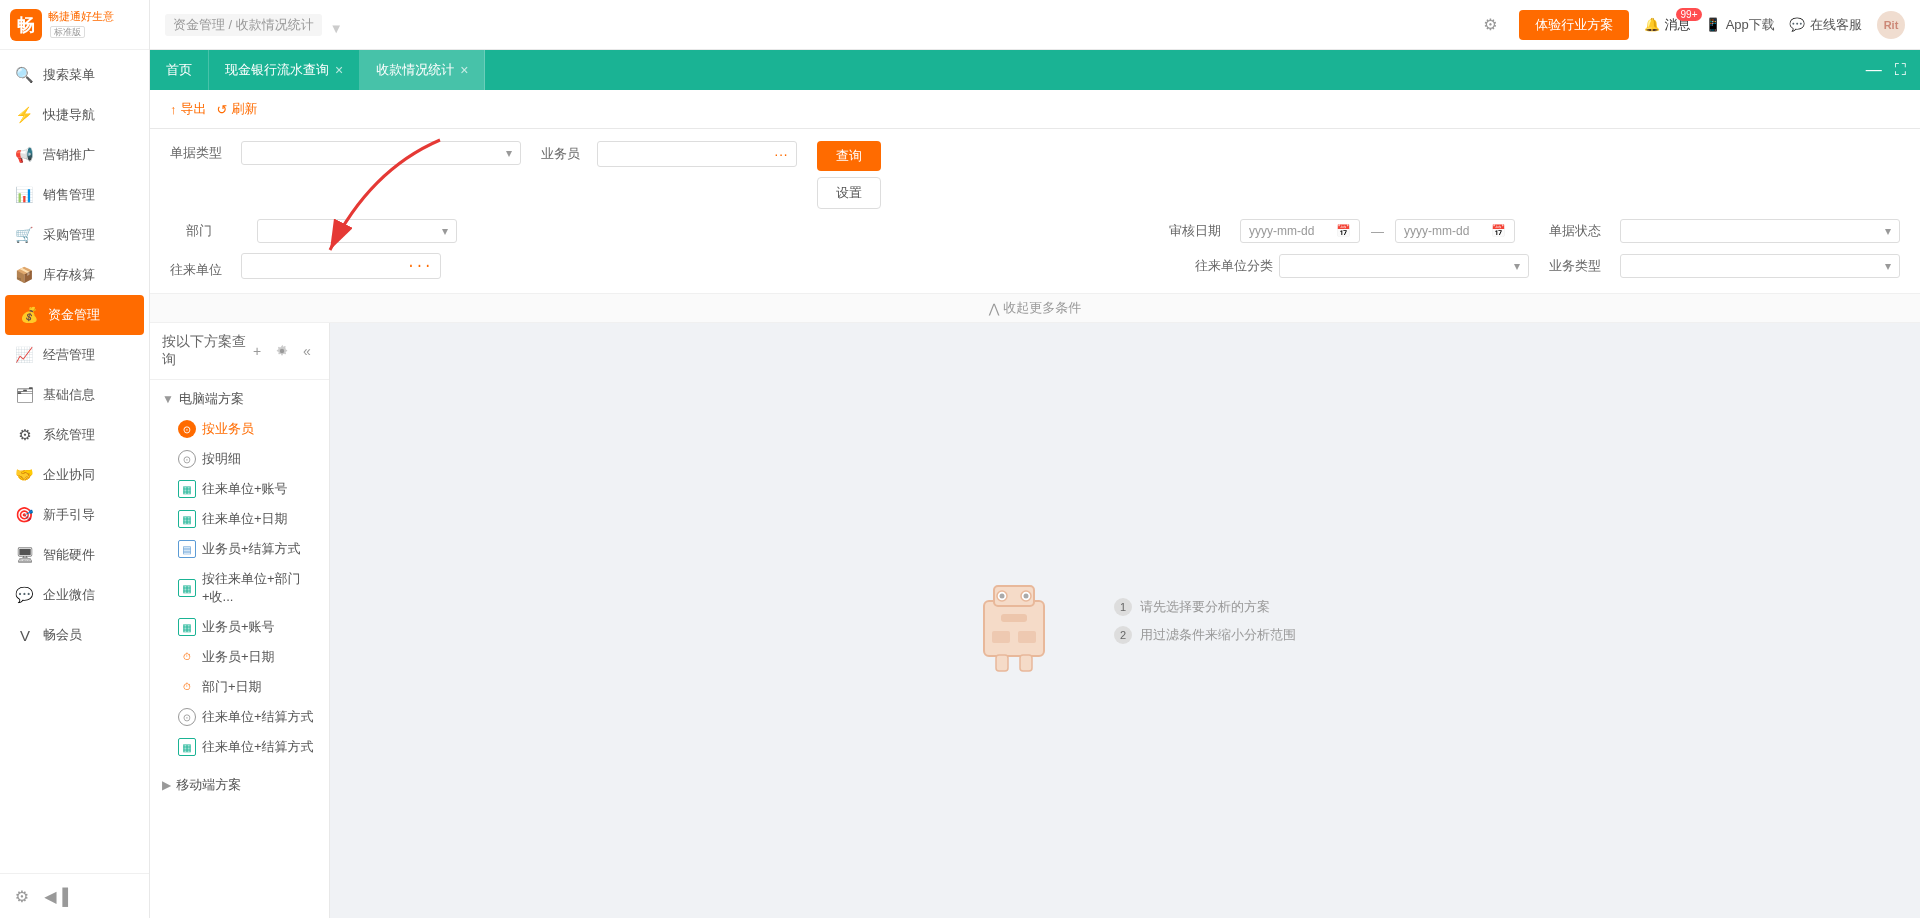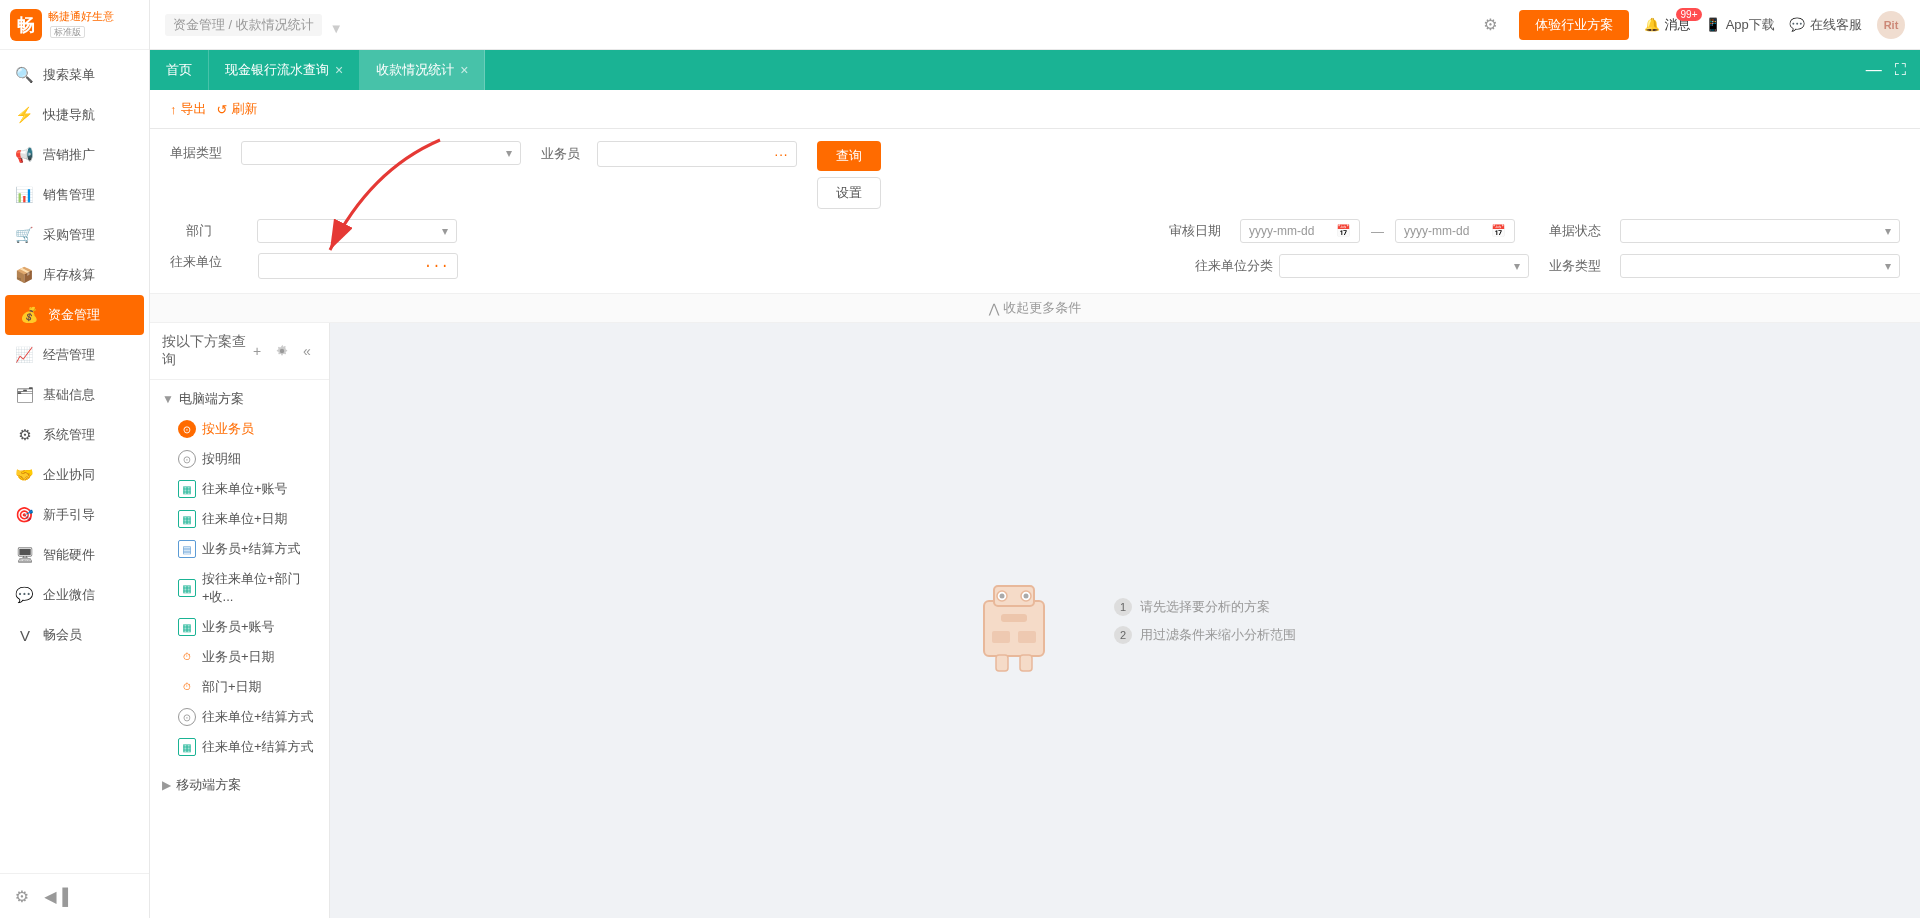--- a/index.html
+++ b/index.html
@@ -289,21 +289,21 @@
         <div style="display:flex; align-items:center; gap:6px; min-width:280px;">
           <span style="color:#666;font-size:13px;min-width:65px;">单据状态</span>
           <div class="filter-select filter-select-wide">
             <span style="color:#ccc;"> </span>
             <span class="chevron-down">▾</span>
           </div>
         </div>
       </div>
 
       <div style="display:flex; align-items:center; gap:20px; margin-bottom:6px;">
-        <div style="display:flex; align-items:flex-start; gap:23px; flex:1;font-family:Liberation Mono, monospace;">
+        <div style="display:flex; align-items:flex-end; gap:6px; flex:1;font-family:Liberation Mono, monospace;">
           <span style="color:#666;font-size:13px;min-width:65px;">往来单位</span>
           <div class="filter-select" style="min-width:200px;">
             <span style="color:#ccc;"> </span>
             <span style="color:#ff6b00;font-size:14px;">···</span>
           </div>
         </div>
         <div style="display:flex; align-items:center; gap:6px; min-width:360px;">
           <span style="color:#666;font-size:13px;min-width:65px;margin-left:44px;">往来单位分类</span>
           <div class="filter-select" style="min-width:250px;">
             <span style="color:#ccc;"> </span>

